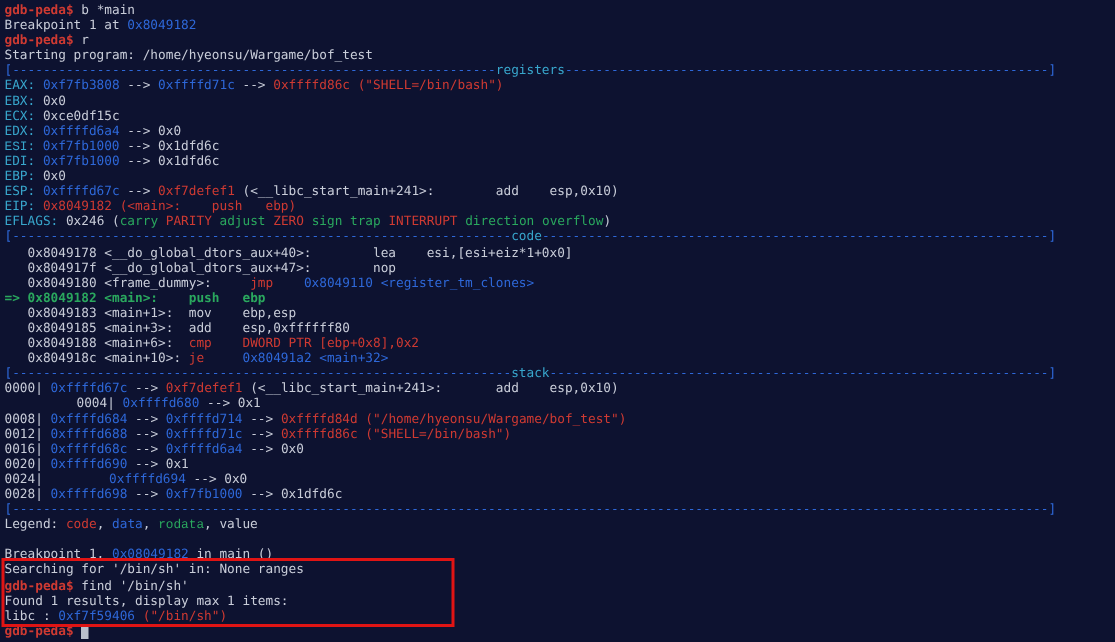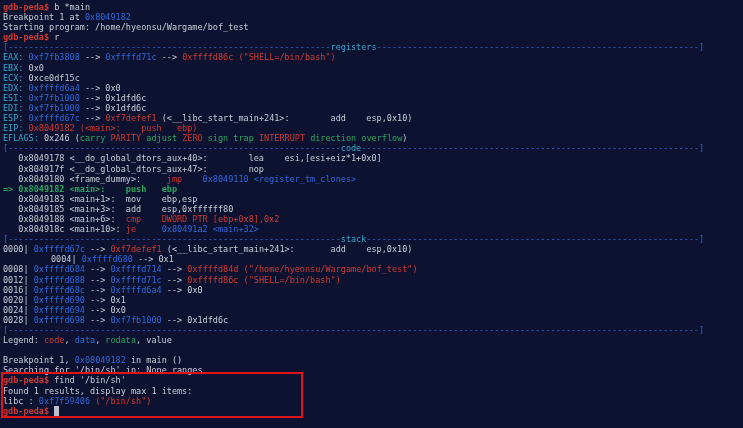--- a/index.html
+++ b/index.html
@@ -24,49 +24,50 @@
     pointer-events:none;
   }
 </style>
 </head>
 <body>
 
 <div class="terminal" id="term" style="background: rgb(13, 18, 48);">
   <div id="lines">
       <div class="line"><span style="color: rgb(207, 58, 50); font-weight: bold;">gdb-peda$ </span><span style="color: rgb(201, 205, 217);">b *main</span></div>
       <div class="line"><span style="color: rgb(201, 205, 217);">Breakpoint 1 at </span><span style="color: rgb(46, 104, 217);">0x8049182</span></div>
+      <div class="line"><span style="color: rgb(207, 58, 50); font-weight: bold;">gdb-peda$ </span><span style="color: rgb(201, 205, 217);">r</span></div>
       <div class="line"><span style="color: rgb(201, 205, 217);">Starting program: /home/hyeonsu/Wargame/bof_test</span></div>
-      <div class="line"><span style="color: rgb(207, 58, 50); font-weight: bold;">gdb-peda$ </span><span style="color: rgb(201, 205, 217);">r</span></div>
       <div class="line"><span style="color: rgb(46, 104, 217);">[</span><span style="color: rgb(46, 104, 217);">---------------------------------------------------------------</span><span style="color: rgb(56, 166, 204);">registers</span><span style="color: rgb(46, 104, 217);">---------------------------------------------------------------</span><span style="color: rgb(46, 104, 217);">]</span></div>
       <div class="line"><span style="color: rgb(56, 166, 204);">EAX: </span><span style="color: rgb(46, 104, 217);">0xf7fb3808 </span><span style="color: rgb(201, 205, 217);">--&gt; </span><span style="color: rgb(46, 104, 217);">0xffffd71c </span><span style="color: rgb(201, 205, 217);">--&gt; </span><span style="color: rgb(207, 58, 50);">0xffffd86c ("SHELL=/bin/bash")</span></div>
       <div class="line"><span style="color: rgb(56, 166, 204);">EBX: </span><span style="color: rgb(201, 205, 217);">0x0</span></div>
       <div class="line"><span style="color: rgb(56, 166, 204);">ECX: </span><span style="color: rgb(201, 205, 217); text-align: center;">0xce0df15c</span></div>
       <div class="line"><span style="color: rgb(56, 166, 204);">EDX: </span><span style="color: rgb(46, 104, 217);">0xffffd6a4 </span><span style="color: rgb(201, 205, 217);">--&gt; 0x0</span></div>
-      <div class="line"><span style="color: rgb(56, 166, 204);">ESI: </span><span style="color: rgb(46, 104, 217);">0xf7fb1000 </span><span style="color: rgb(201, 205, 217);">--&gt; 0x1dfd6c</span></div>
+      <div class="line"><span style="color: rgb(56, 166, 204); font-family: Liberation Mono, monospace;">ESI: </span><span style="color: rgb(46, 104, 217);">0xf7fb1000 </span><span style="color: rgb(201, 205, 217);">--&gt; 0x1dfd6c</span></div>
       <div class="line"><span style="color: rgb(56, 166, 204);">EDI: </span><span style="color: rgb(46, 104, 217);">0xf7fb1000 </span><span style="color: rgb(201, 205, 217);">--&gt; 0x1dfd6c</span></div>
+      <div class="line"><span style="color: rgb(56, 166, 204);">EBP: </span><span style="color: rgb(201, 205, 217);">0x0</span></div>
       <div class="line"><span style="color: rgb(56, 166, 204);">ESP: </span><span style="color: rgb(46, 104, 217);">0xffffd67c </span><span style="color: rgb(201, 205, 217);">--&gt; </span><span style="color: rgb(207, 58, 50);">0xf7defef1 </span><span style="color: rgb(201, 205, 217);">(&lt;__libc_start_main+241&gt;:        add    esp,0x10)</span></div>
       <div class="line"><span style="color: rgb(56, 166, 204);">EIP: </span><span style="color: rgb(207, 58, 50);">0x8049182 (&lt;main&gt;:    push   ebp)</span></div>
       <div class="line"><span style="color: rgb(56, 166, 204);">EFLAGS: </span><span style="color: rgb(201, 205, 217);">0x246 (</span><span style="color: rgb(42, 168, 94);">carry </span><span style="color: rgb(207, 58, 50);">PARITY </span><span style="color: rgb(42, 168, 94);">adjust </span><span style="color: rgb(207, 58, 50);">ZERO </span><span style="color: rgb(42, 168, 94);">sign </span><span style="color: rgb(42, 168, 94);">trap </span><span style="color: rgb(207, 58, 50);">INTERRUPT </span><span style="color: rgb(42, 168, 94);">direction </span><span style="color: rgb(42, 168, 94);">overflow</span><span style="color: rgb(201, 205, 217);">)</span></div>
       <div class="line"><span style="color: rgb(46, 104, 217);">[</span><span style="color: rgb(46, 104, 217);">-----------------------------------------------------------------</span><span style="color: rgb(56, 166, 204);">code</span><span style="color: rgb(46, 104, 217);">------------------------------------------------------------------</span><span style="color: rgb(46, 104, 217);">]</span></div>
       <div class="line"><span style="color: rgb(201, 205, 217);">   0x8049178 &lt;__do_global_dtors_aux+40&gt;:        lea    esi,[esi+eiz*1+0x0]</span></div>
       <div class="line"><span style="color: rgb(201, 205, 217);">   0x804917f &lt;__do_global_dtors_aux+47&gt;:        nop</span></div>
       <div class="line"><span style="color: rgb(201, 205, 217);">   0x8049180 &lt;frame_dummy&gt;:     </span><span style="color: rgb(207, 58, 50);">jmp    </span><span style="color: rgb(46, 104, 217);">0x8049110 &lt;register_tm_clones&gt;</span></div>
       <div class="line"><span style="color: rgb(42, 168, 94); font-weight: bold;">=&gt; 0x8049182 &lt;main&gt;:    push   ebp</span></div>
       <div class="line"><span style="color: rgb(201, 205, 217);">   0x8049183 &lt;main+1&gt;:  mov    ebp,esp</span></div>
       <div class="line"><span style="color: rgb(201, 205, 217);">   0x8049185 &lt;main+3&gt;:  add    esp,0xffffff80</span></div>
       <div class="line"><span style="color: rgb(201, 205, 217);">   0x8049188 &lt;main+6&gt;:  </span><span style="color: rgb(207, 58, 50);">cmp    DWORD PTR [ebp+0x8],0x2</span></div>
       <div class="line"><span style="color: rgb(201, 205, 217);">   0x804918c &lt;main+10&gt;: </span><span style="color: rgb(207, 58, 50);">je     </span><span style="color: rgb(46, 104, 217);">0x80491a2 &lt;main+32&gt;</span></div>
       <div class="line"><span style="color: rgb(46, 104, 217);">[</span><span style="color: rgb(46, 104, 217);">-----------------------------------------------------------------</span><span style="color: rgb(56, 166, 204);">stack</span><span style="color: rgb(46, 104, 217);">-----------------------------------------------------------------</span><span style="color: rgb(46, 104, 217);">]</span></div>
       <div class="line"><span style="color: rgb(201, 205, 217);">0000| </span><span style="color: rgb(46, 104, 217);">0xffffd67c </span><span style="color: rgb(201, 205, 217);">--&gt; </span><span style="color: rgb(207, 58, 50);">0xf7defef1 </span><span style="color: rgb(201, 205, 217);">(&lt;__libc_start_main+241&gt;:       add    esp,0x10)</span></div>
       <div class="line"><span style="color: rgb(201, 205, 217); margin-left: 48px;">0004| </span><span style="color: rgb(46, 104, 217);">0xffffd680 </span><span style="color: rgb(201, 205, 217);">--&gt; 0x1</span></div>
       <div class="line"><span style="color: rgb(201, 205, 217);">0008| </span><span style="color: rgb(46, 104, 217);">0xffffd684 </span><span style="color: rgb(201, 205, 217);">--&gt; </span><span style="color: rgb(46, 104, 217);">0xffffd714 </span><span style="color: rgb(201, 205, 217);">--&gt; </span><span style="color: rgb(207, 58, 50);">0xffffd84d ("/home/hyeonsu/Wargame/bof_test")</span></div>
       <div class="line"><span style="color: rgb(201, 205, 217);">0012| </span><span style="color: rgb(46, 104, 217);">0xffffd688 </span><span style="color: rgb(201, 205, 217);">--&gt; </span><span style="color: rgb(46, 104, 217);">0xffffd71c </span><span style="color: rgb(201, 205, 217);">--&gt; </span><span style="color: rgb(207, 58, 50);">0xffffd86c ("SHELL=/bin/bash")</span></div>
       <div class="line"><span style="color: rgb(201, 205, 217);">0016| </span><span style="color: rgb(46, 104, 217);">0xffffd68c </span><span style="color: rgb(201, 205, 217);">--&gt; </span><span style="color: rgb(46, 104, 217);">0xffffd6a4 </span><span style="color: rgb(201, 205, 217);">--&gt; 0x0</span></div>
       <div class="line"><span style="color: rgb(201, 205, 217);">0020| </span><span style="color: rgb(46, 104, 217);">0xffffd690 </span><span style="color: rgb(201, 205, 217);">--&gt; 0x1</span></div>
-      <div class="line"><span style="color: rgb(201, 205, 217);">0024| </span><span style="color: rgb(46, 104, 217);">0xffffd694 </span><span style="color: rgb(201, 205, 217);">--&gt; 0x0</span></div>
+      <div class="line"><span style="color: rgb(201, 205, 217);">0024| </span><span style="color: rgb(46, 104, 217); margin-left: 39px;">0xffffd694 </span><span style="color: rgb(201, 205, 217);">--&gt; 0x0</span></div>
       <div class="line"><span style="color: rgb(201, 205, 217);">0028| </span><span style="color: rgb(46, 104, 217);">0xffffd698 </span><span style="color: rgb(201, 205, 217);">--&gt; </span><span style="color: rgb(46, 104, 217);">0xf7fb1000 </span><span style="color: rgb(201, 205, 217);">--&gt; 0x1dfd6c</span></div>
       <div class="line"><span style="color: rgb(46, 104, 217);">[</span><span style="color: rgb(46, 104, 217);">---------------------------------------------------------------------------------------------------------------------------------------</span><span style="color: rgb(46, 104, 217);">]</span></div>
       <div class="line"><span style="color: rgb(201, 205, 217);">Legend: </span><span style="color: rgb(207, 58, 50);">code</span><span style="color: rgb(201, 205, 217);">, </span><span style="color: rgb(46, 104, 217);">data</span><span style="color: rgb(201, 205, 217);">, </span><span style="color: rgb(42, 168, 94); font-family: Liberation Mono, monospace;">rodata</span><span style="color: rgb(201, 205, 217);">, value</span></div>
       <div class="line"></div>
       <div class="line"><span style="color: rgb(201, 205, 217);">Breakpoint 1, </span><span style="color: rgb(46, 104, 217);">0x08049182</span><span style="color: rgb(201, 205, 217);"> in main ()</span></div>
       <div class="line"><span style="color: rgb(201, 205, 217);">Searching for '/bin/sh' in: None ranges</span></div>
       <div class="line"><span style="color: rgb(207, 58, 50); font-weight: bold;">gdb-peda$ </span><span style="color: rgb(201, 205, 217);">find '/bin/sh'</span></div>
       <div class="line"><span style="color: rgb(201, 205, 217);">Found 1 results, display max 1 items:</span></div>
       <div class="line"><span style="color: rgb(201, 205, 217);">libc : </span><span style="color: rgb(46, 104, 217);">0xf7f59406</span><span style="color: rgb(207, 58, 50);"> ("/bin/sh")</span></div>
       <div class="line"><span style="color: rgb(207, 58, 50); font-weight: bold;">gdb-peda$ </span><span class="cursor" style="color: rgb(201, 205, 217); background: rgb(185, 191, 204);"> </span></div>

